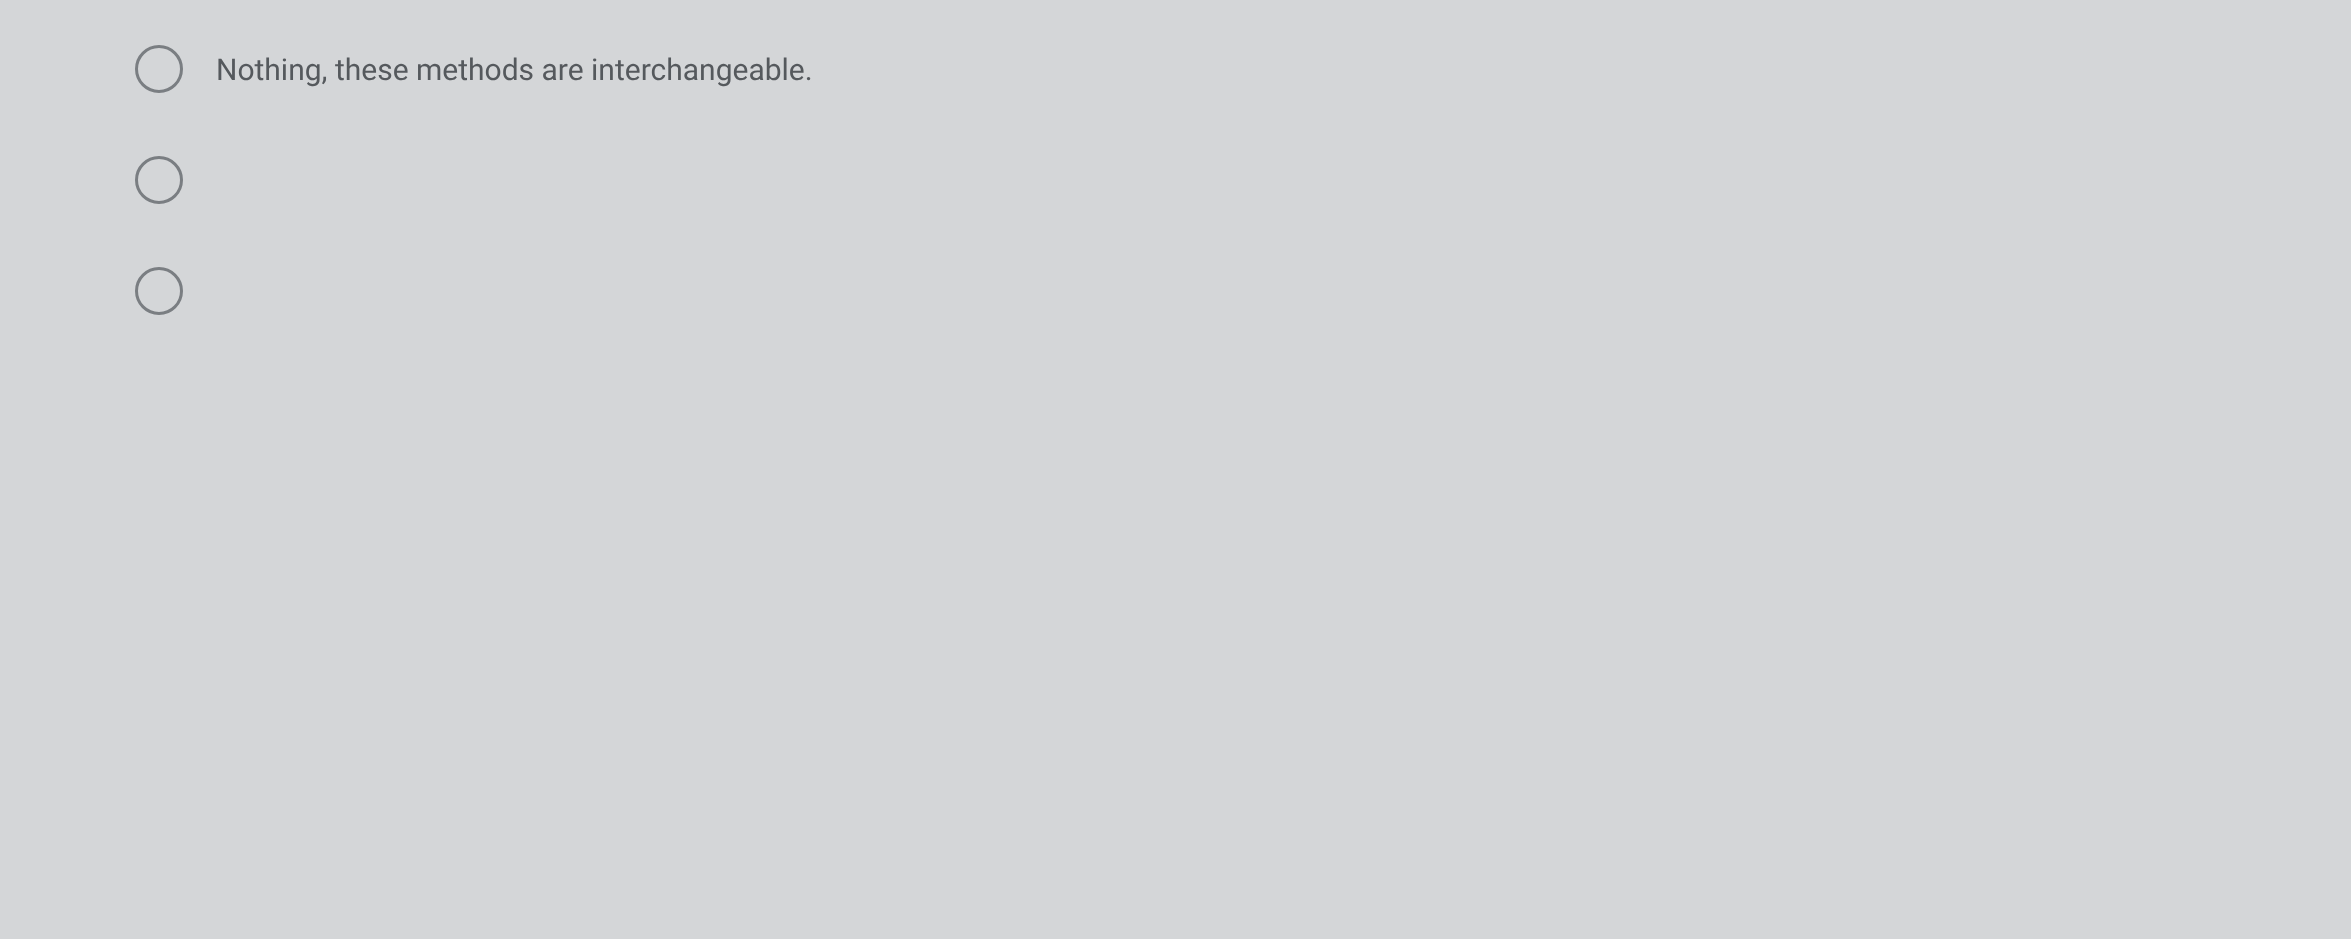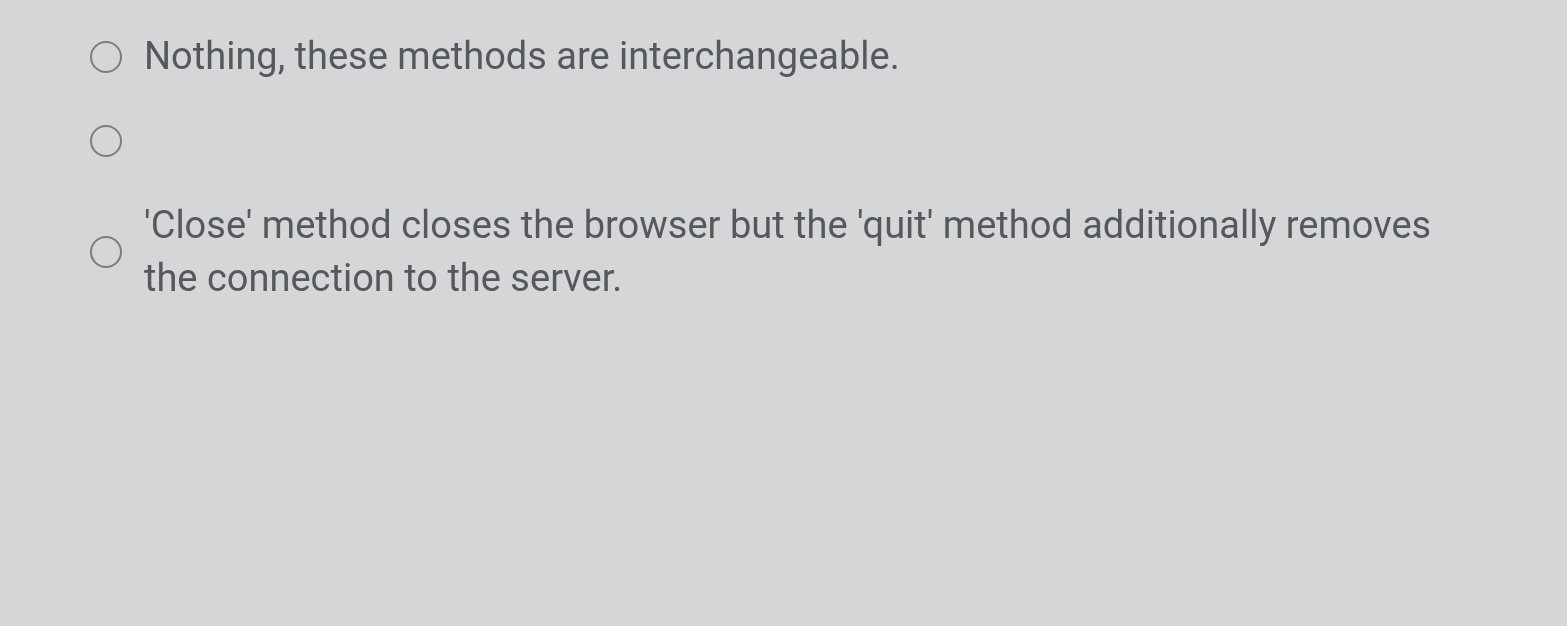--- a/index.html
+++ b/index.html
@@ -37,21 +37,21 @@
     .radio {
       width: 32px;
       height: 32px;
       border: 2.5px solid #7a7e82;
       border-radius: 50%;
       flex-shrink: 0;
       margin-right: 22px;
       background: transparent;
     }
     .option-text {
-      font-size: 38px;
+      font-size: 20px;
       color: #55595d;
       line-height: 1.4;
       max-width: 1350px;
     }
   </style>
 </head>
 <body>
 
 <div class="question-container">
 
@@ -61,18 +61,17 @@
       <div class="radio"></div>
       <div class="option-text">Nothing, these methods are interchangeable.</div>
     </div>
 
     <div class="option">
       <div class="radio"></div>
     </div>
 
     <div class="option">
       <div class="radio"></div>
-      <div class="option-text">'Close' method closes the browser but the 'quit' method additionally removes the connection to the server.</div>
     </div>
 
 
   </div>
 </div>
 
 </body></html>

